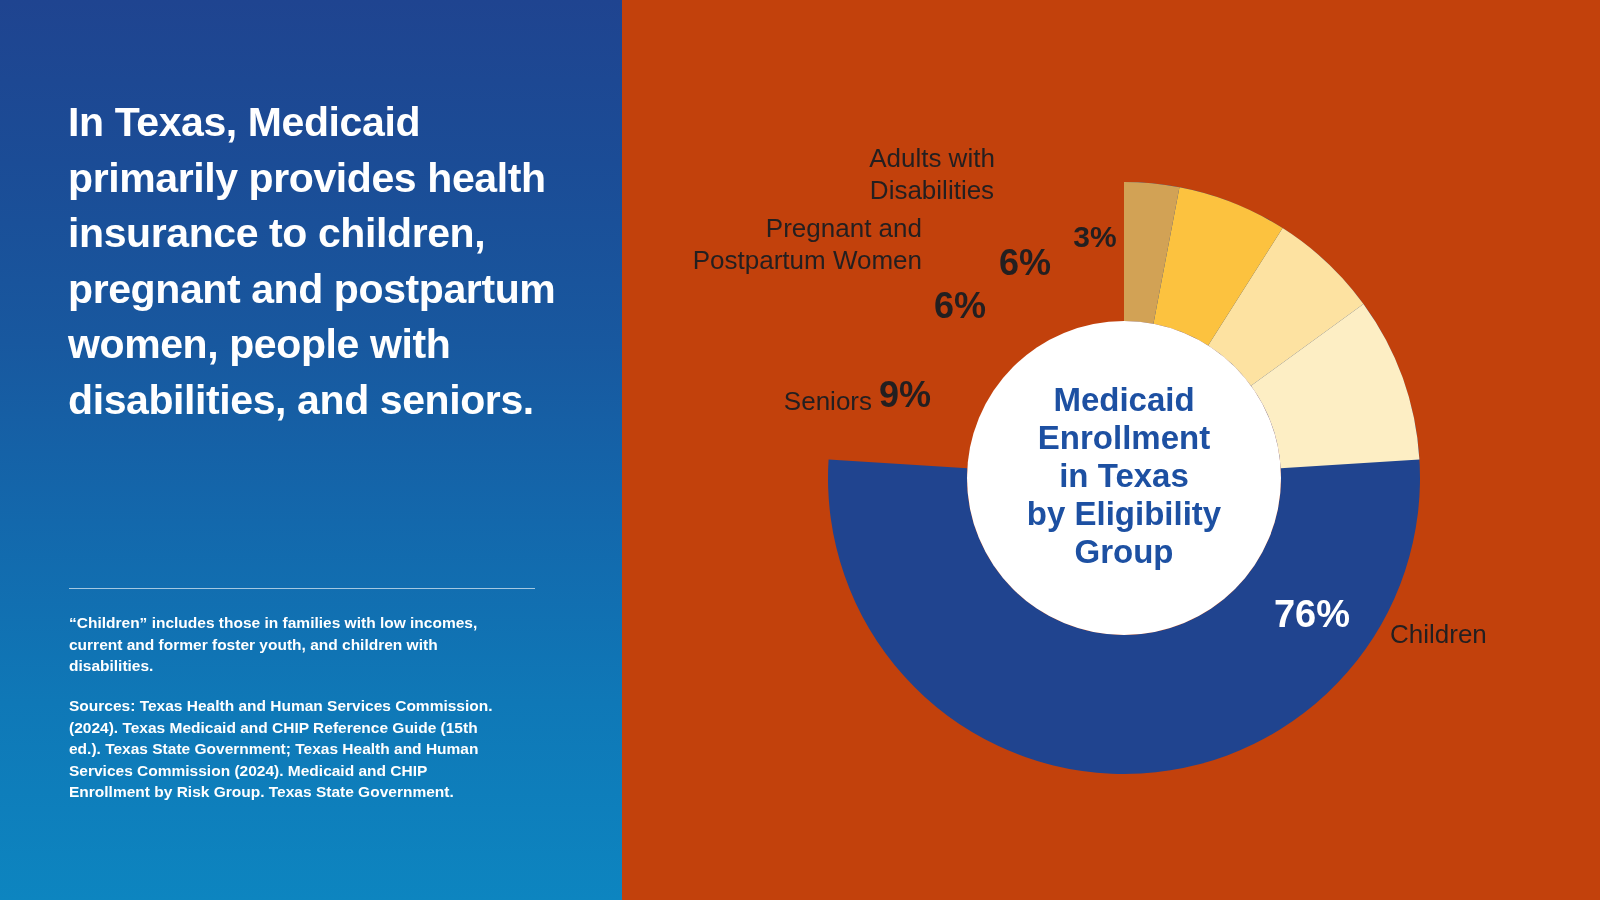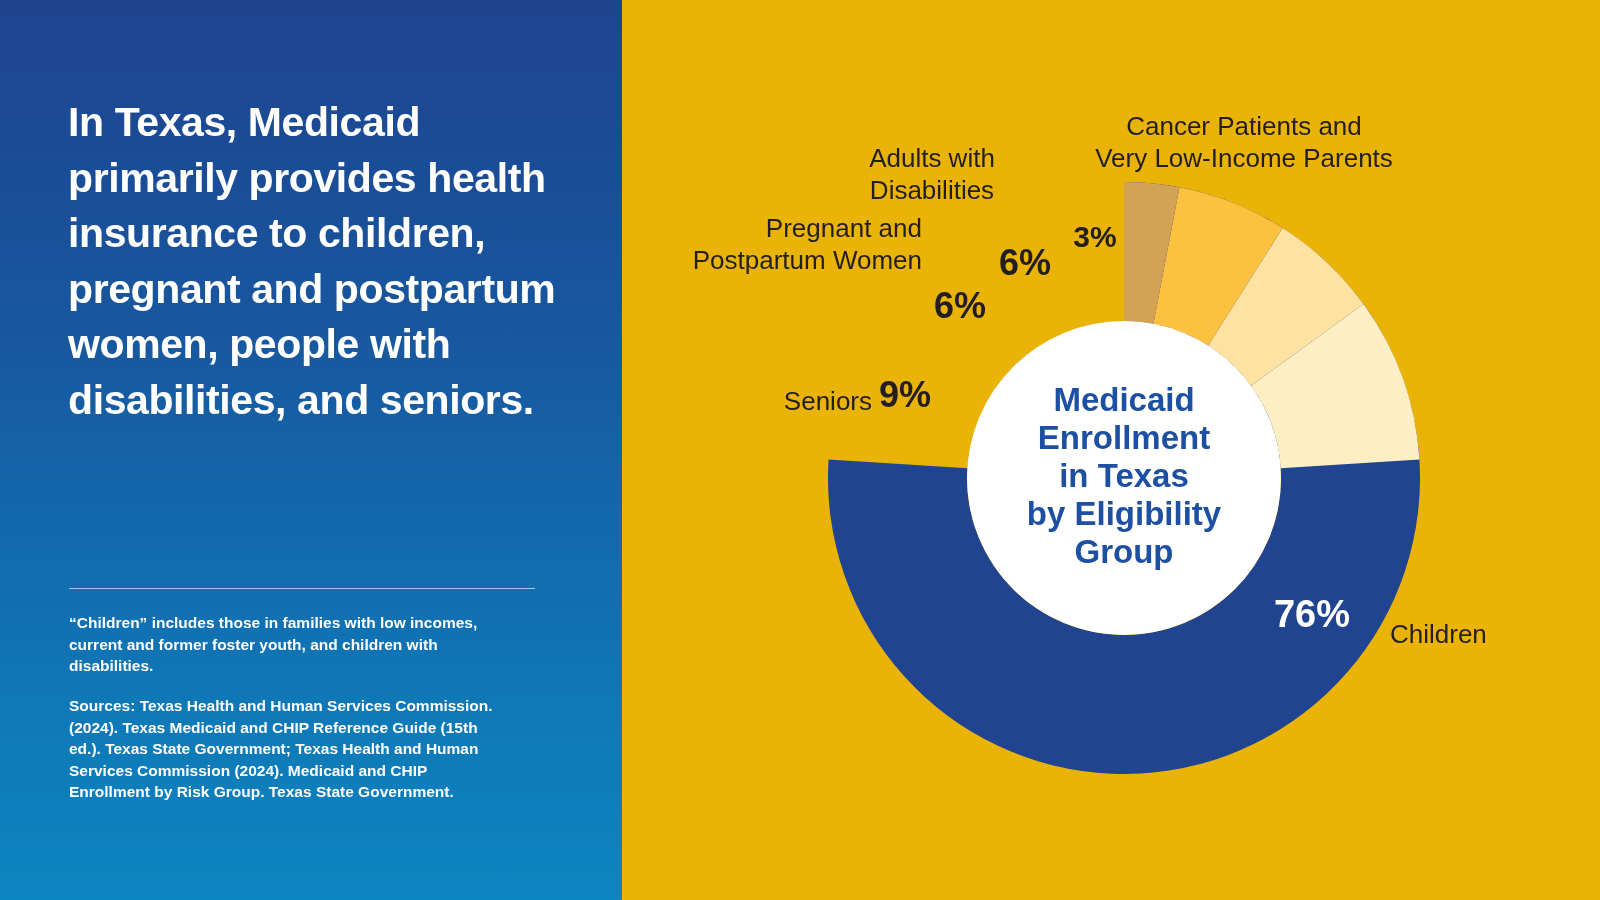--- a/index.html
+++ b/index.html
@@ -1,21 +1,21 @@
 <!DOCTYPE html>
 <html><head>
 <meta charset="utf-8">
 <style>
   * { margin:0; padding:0; box-sizing:border-box; }
   html, body {
     width:1600px; height:900px;
     font-family:"Liberation Sans", sans-serif;
     background:#ffffff; overflow:hidden;
   }
-  #page { position:relative; width:1600px; height:900px; background:#eab308; }
+  #page { position:relative; width:1600px; height:900px; background:#c2410c; }
 
   
   #left-panel {
     position:absolute; left:0; top:0; width:622px; height:900px;
     background:linear-gradient(180deg,
       #1f4490 0%,
       #1b4c96 18%,
       #18589f 38%,
       #1368ac 58%,
       #0f78b7 78%,
@@ -98,22 +98,20 @@
         <text class="seg-pct" x="338" y="308" font-size="36" fill="#231f20">6%</text>
         <text class="seg-pct" x="403" y="265" font-size="36" fill="#231f20">6%</text>
         <text class="seg-pct" x="473" y="239" font-size="30" fill="#231f20">3%</text>
         <text class="center-title" x="502" y="411">Medicaid</text>
         <text class="center-title" x="502" y="449">Enrollment</text>
         <text class="center-title" x="502" y="487">in Texas</text>
         <text class="center-title" x="502" y="525">by Eligibility</text>
         <text class="center-title" x="502" y="563">Group</text>
       </svg>
 
-    <div class="cat-label" id="lbl-cancer">Cancer Patients and
-Very Low-Income Parents</div>
     <div class="cat-label" id="lbl-adults">Adults with
 Disabilities</div>
     <div class="cat-label" id="lbl-pregnant">Pregnant and
 Postpartum Women</div>
     <div class="cat-label" id="lbl-children">Children</div>
     <div class="cat-label" id="lbl-seniors">Seniors</div>
 
   </div>
 </div>
 

